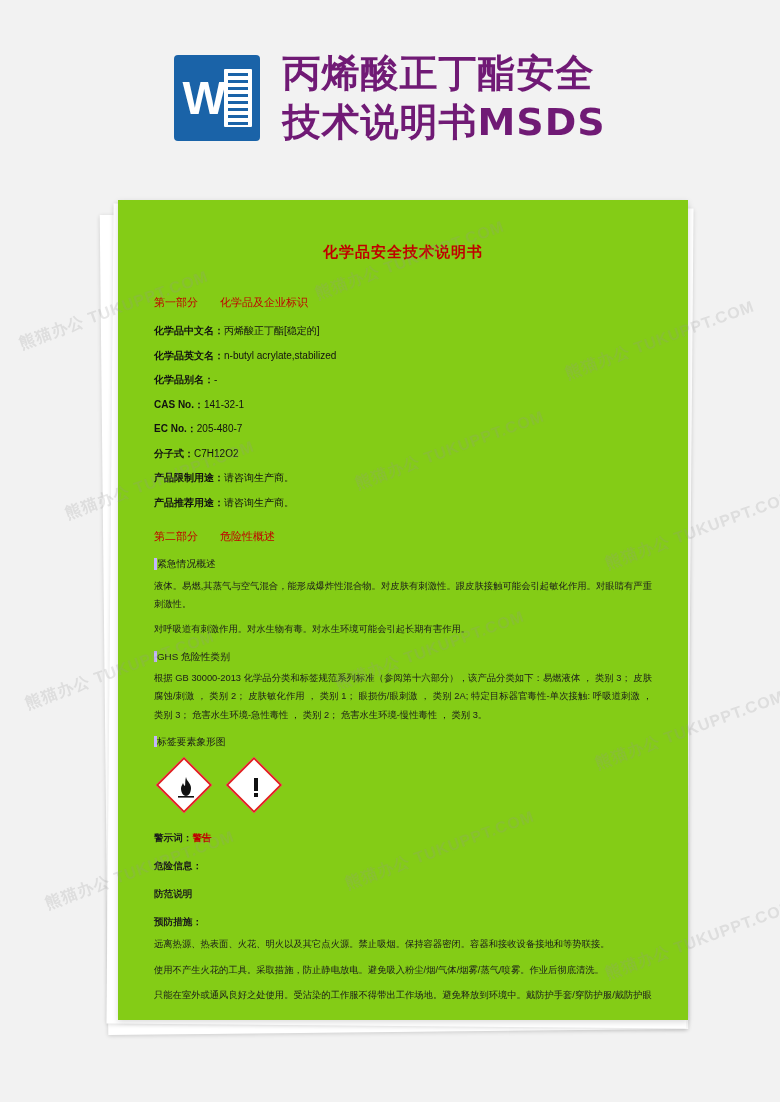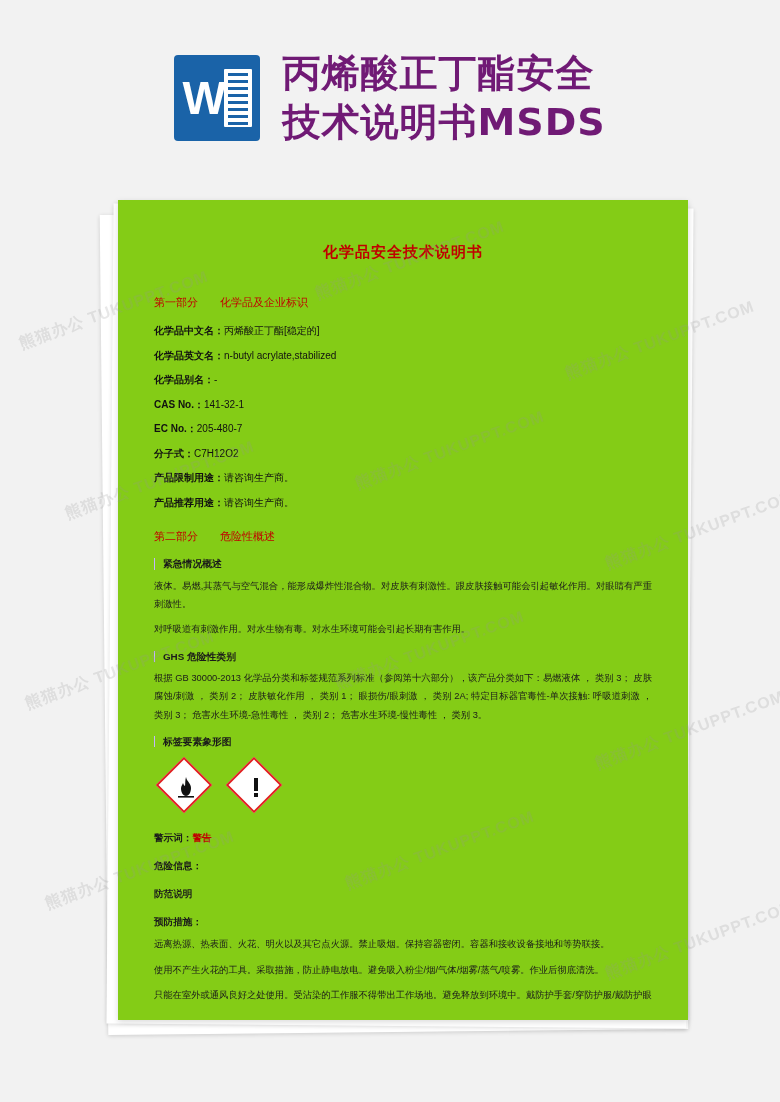--- a/index.html
+++ b/index.html
@@ -133,25 +133,24 @@
   .sec-head .sec-no { margin-right: 22px; }
 
   .kv {
     margin: 0 0 6px 0;
     font-size: 10px;
     color: #111;
   }
   .kv b { font-weight: bold; }
 
   .sub-head {
-    font-weight: bold;
+    font-weight: normal;
     font-size: 9.8px;
     margin: 12px 0 7px 0;
-    padding-left: 8px;
-    border-left: 1px solid #c4b5fd;
+    border-left: 3px solid #c4b5fd;
     line-height: 1.2;
   }
   .para {
     margin: 0 0 7px 0;
     font-size: 9.3px;
     line-height: 1.95;
     text-align: justify;
     color: #1a1a1a;
   }
 

